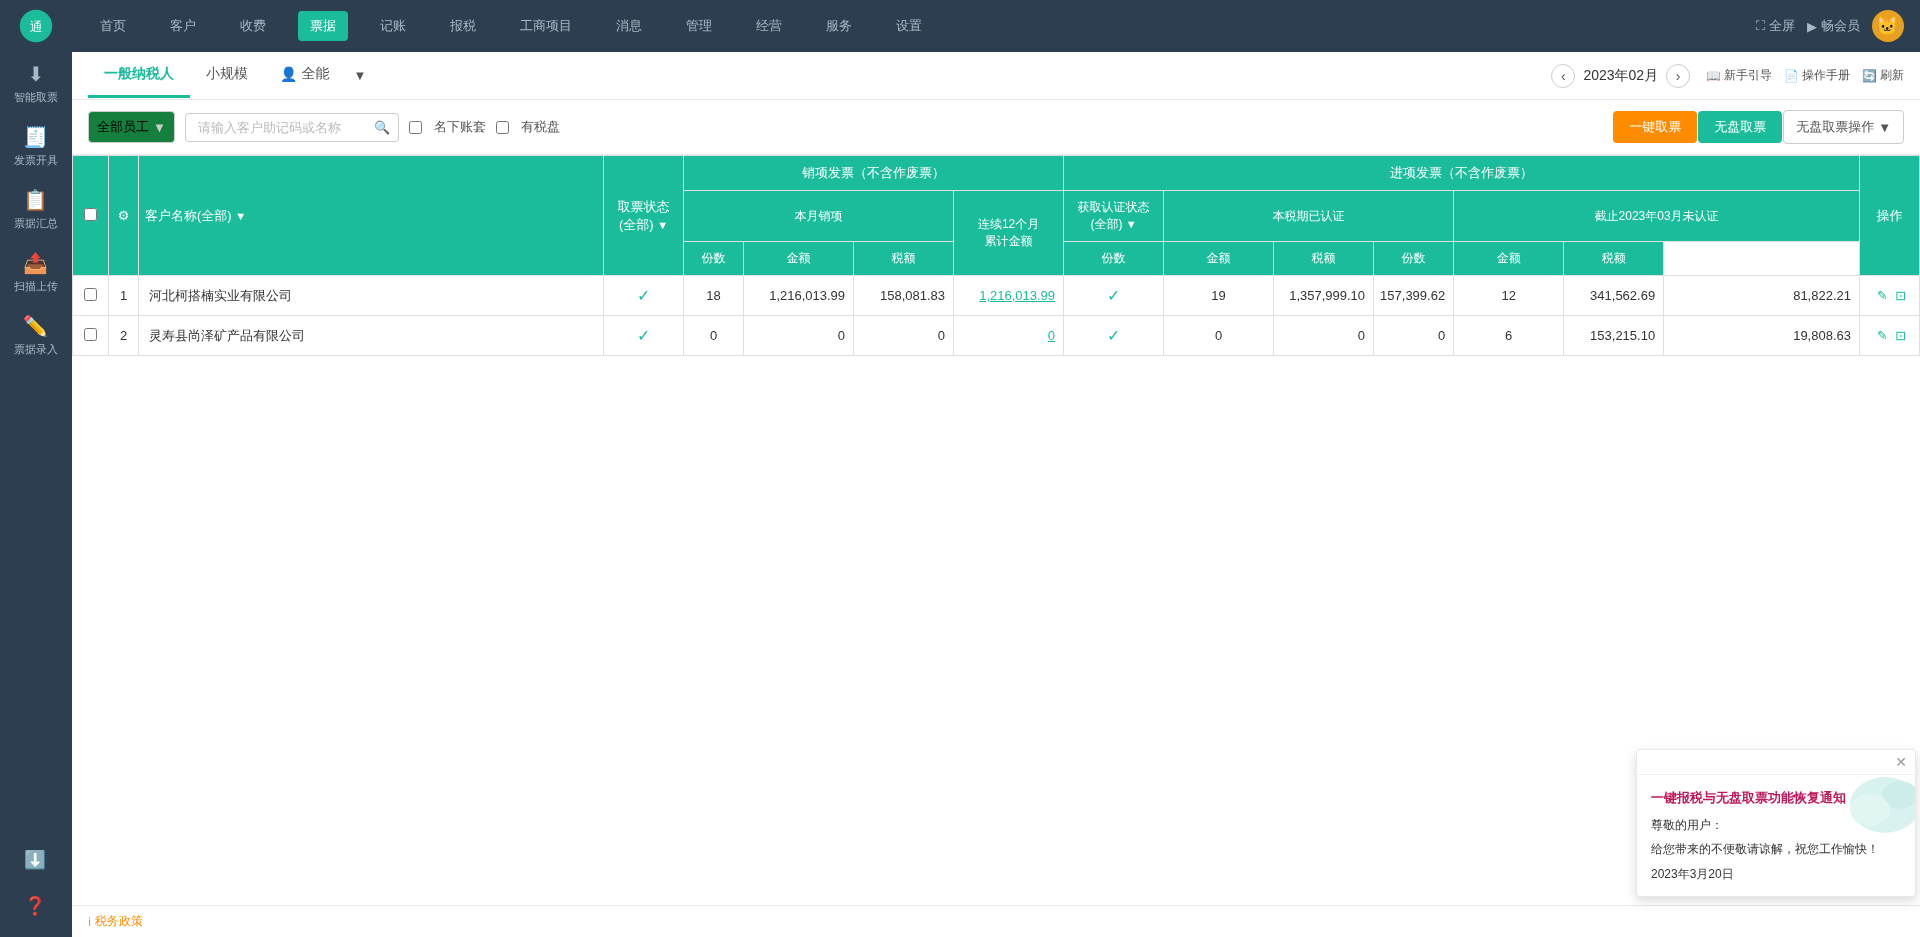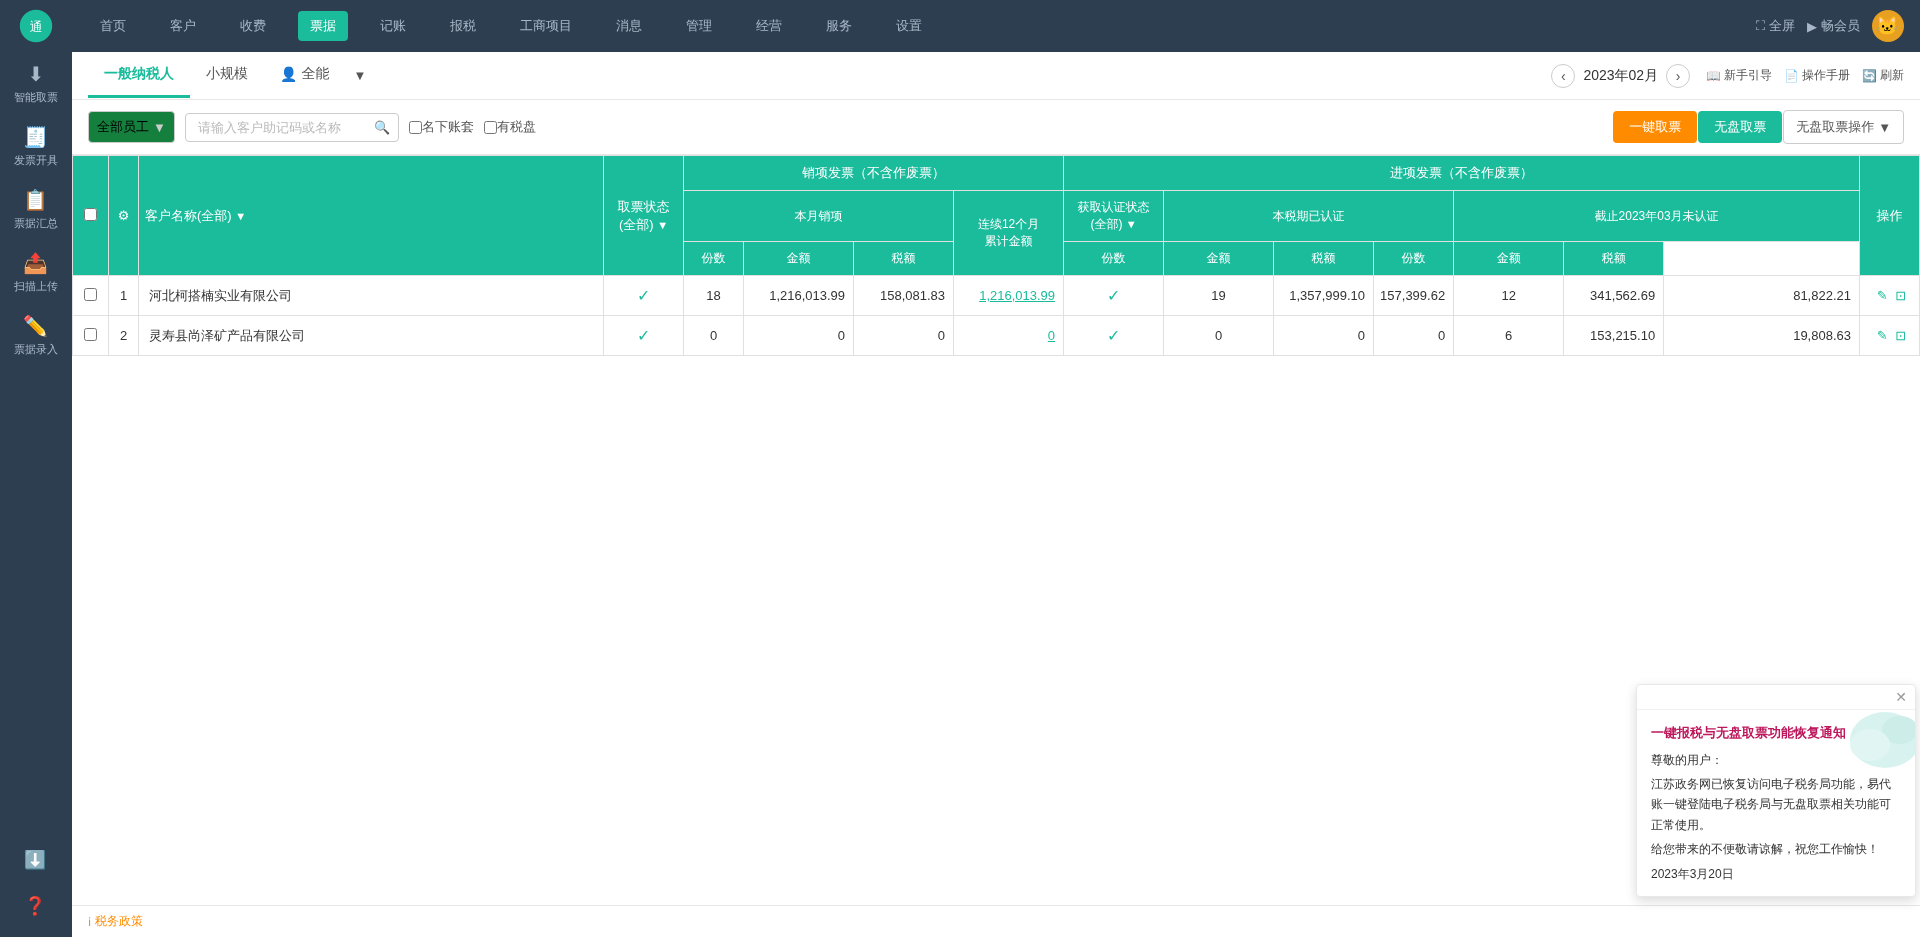--- a/index.html
+++ b/index.html
@@ -256,21 +256,21 @@
       outline: none;
       font-size: 13px;
       padding: 6px 4px;
       width: 180px;
       color: #333;
     }
     .search-input-wrap input::placeholder { color: #bbb; }
     .checkbox-wrap {
       display: flex;
       align-items: center;
-      gap: 0;
+      gap: 12px;
       cursor: pointer;
       font-size: 13px;
       color: #555;
     }
     .checkbox-wrap input[type=checkbox] { cursor: pointer; }
 
     
     .table-wrap {
       flex: 1;
       overflow: auto;
@@ -680,18 +680,17 @@
   <div style="position:relative;">
 
     <svg style="position:absolute; top:0; right:0; width:90px; height:60px; opacity:0.5;" viewBox="0 0 90 60" fill="none">
       <ellipse cx="60" cy="30" rx="35" ry="28" fill="#b2e8e0"></ellipse>
       <ellipse cx="75" cy="20" rx="18" ry="14" fill="#9dddd5"></ellipse>
       <ellipse cx="45" cy="35" rx="20" ry="16" fill="#c5ede8"></ellipse>
     </svg>
     <div class="notification-body">
       <div class="notification-title">一键报税与无盘取票功能恢复通知</div>
       <div>尊敬的用户：</div>
-      <div style="margin-top:4px;">江苏政务网已恢复访问电子税务局功能，易代账一键登陆电子税务局与无盘取票相关功能可正常使用。</div>
       <div style="margin-top:4px;">给您带来的不便敬请谅解，祝您工作愉快！</div>
       <div style="margin-top:4px;">2023年3月20日</div>
     </div>
   </div>
 </div>
 
 </body></html>

